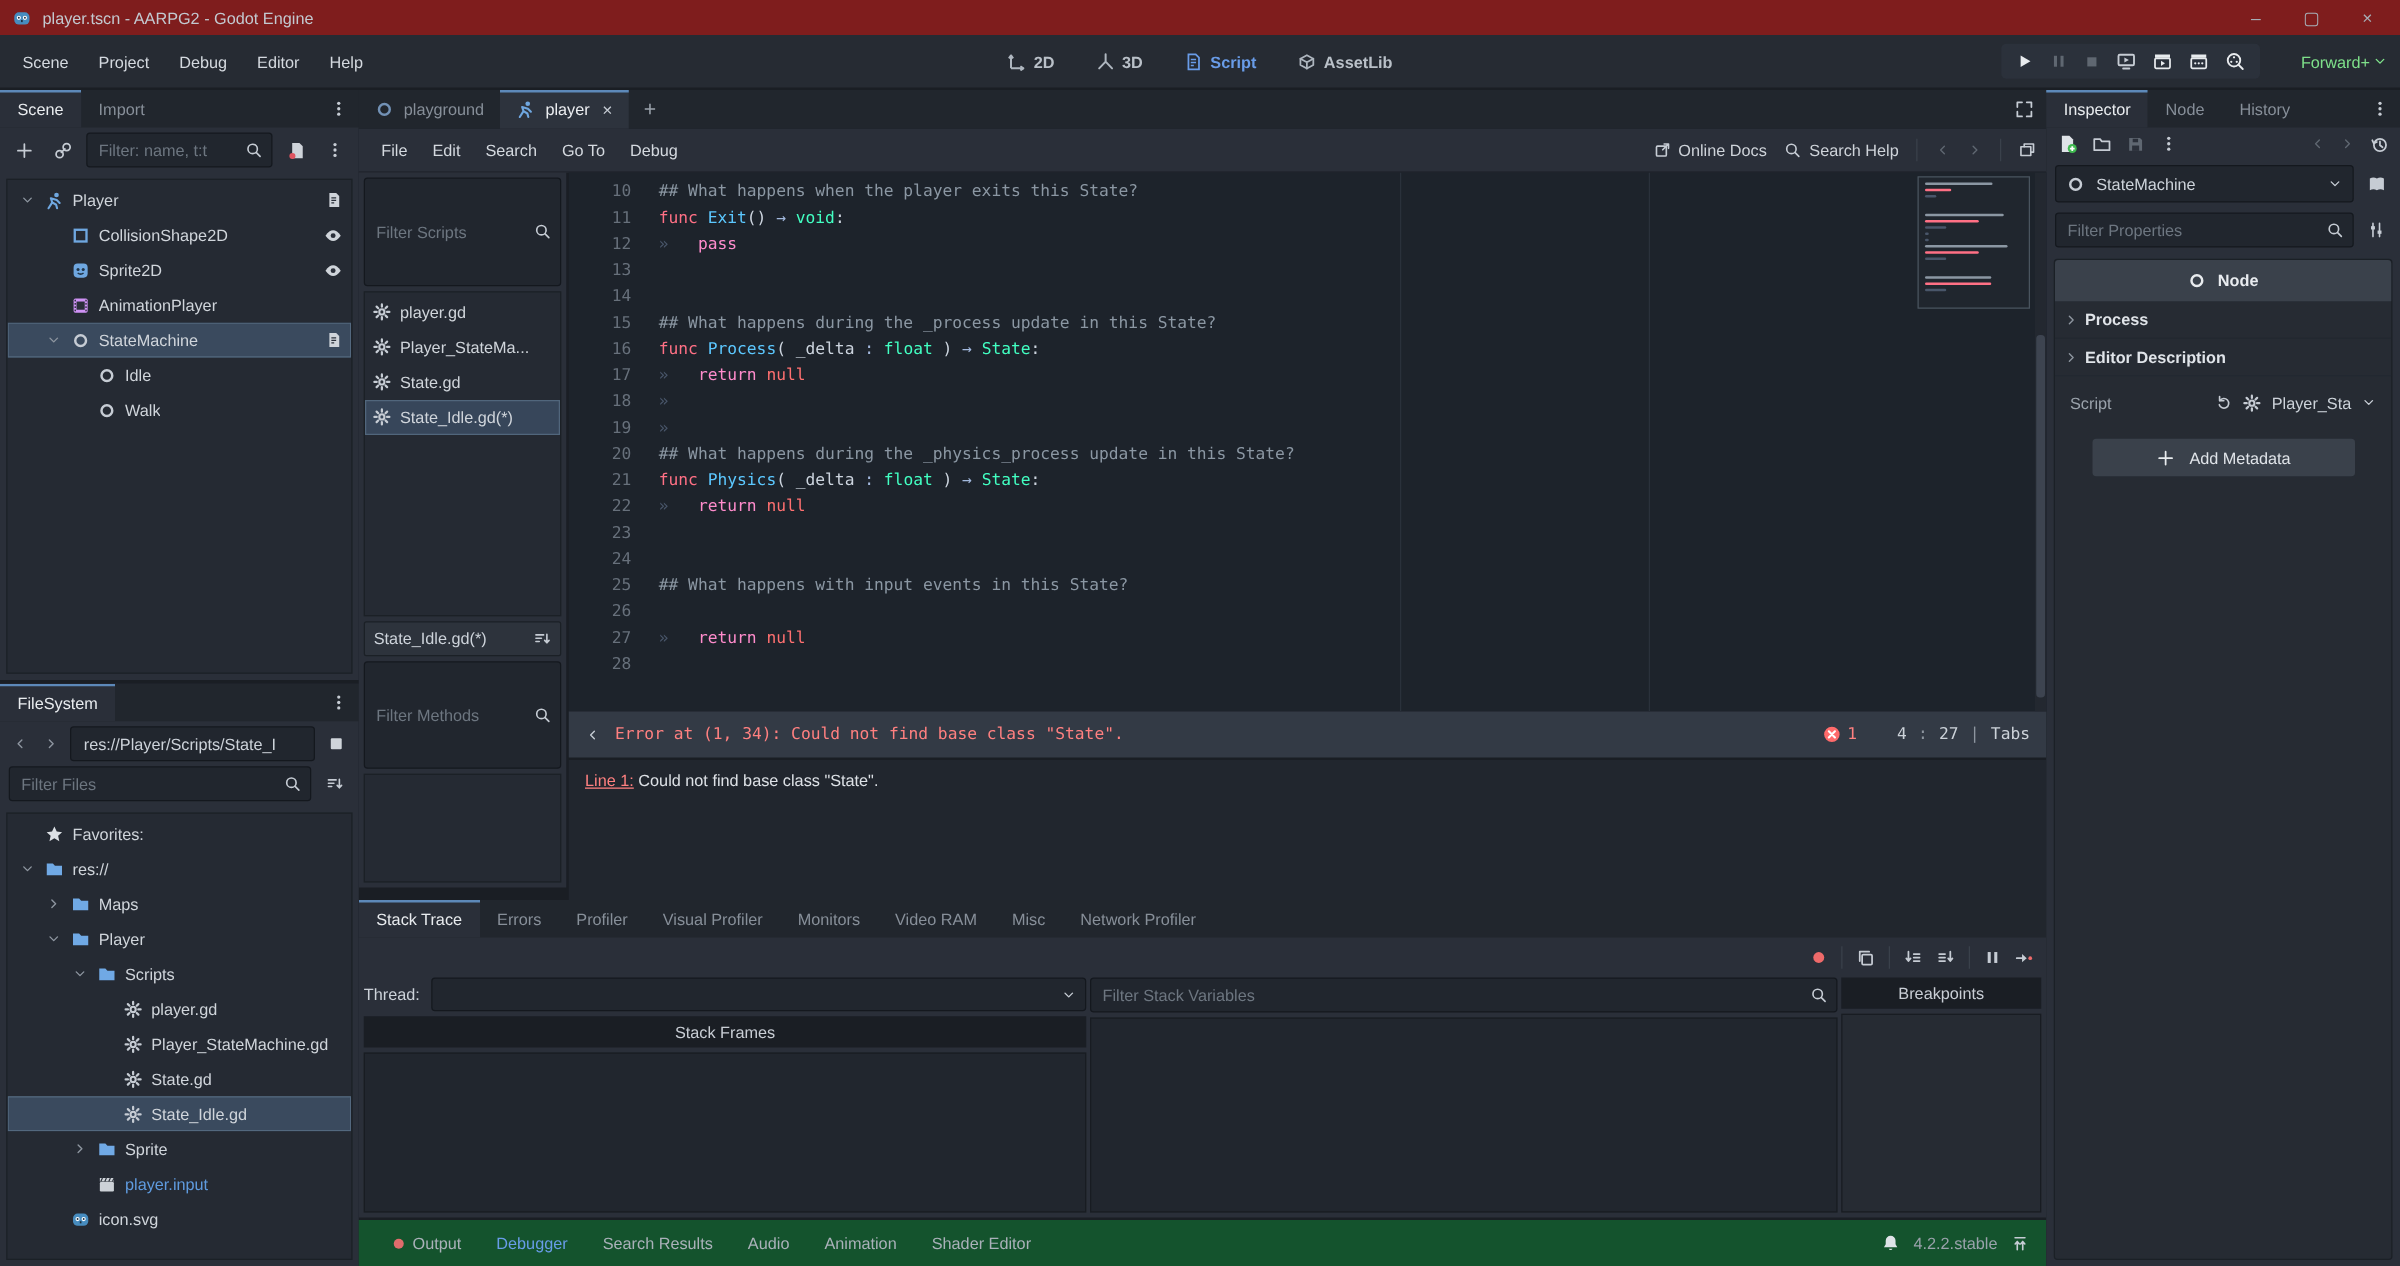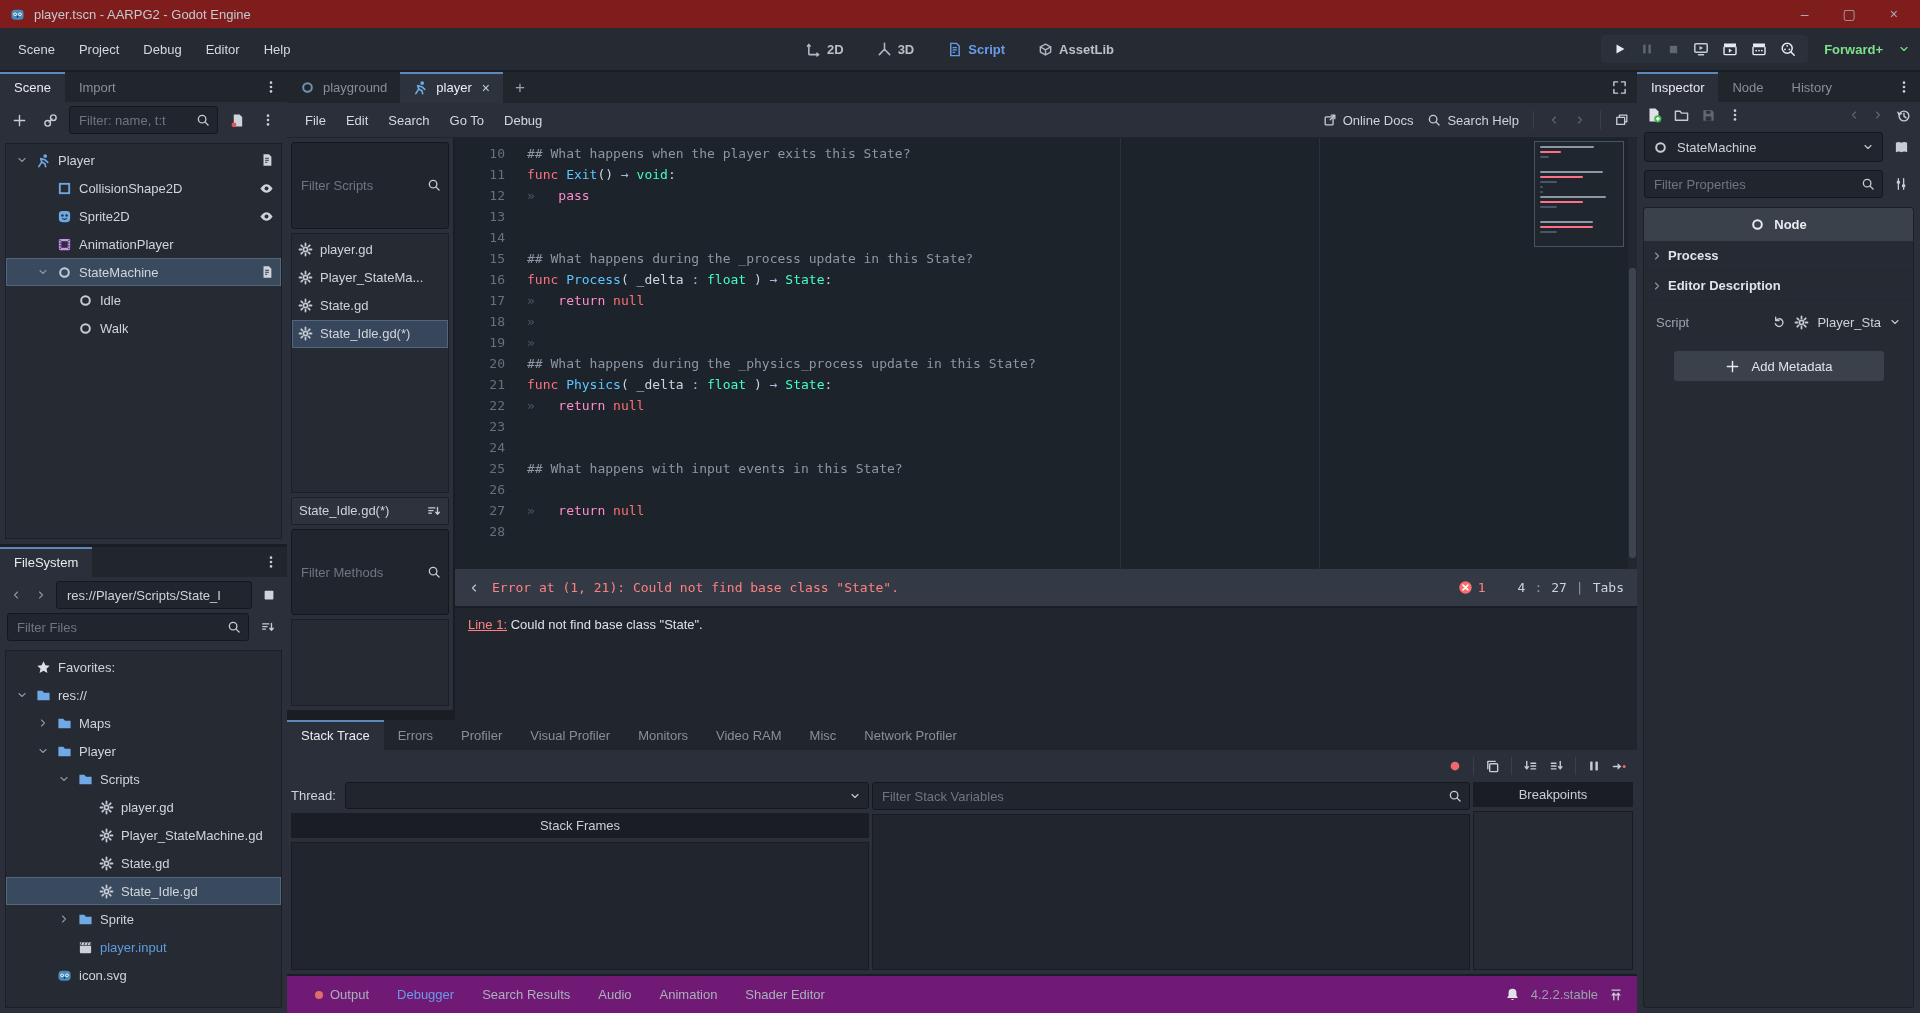--- a/index.html
+++ b/index.html
@@ -16,21 +16,21 @@
   .win-controls{margin-left:auto;display:flex;gap:34px;color:#a6adb5;font-size:14px;padding-right:12px}
 
   
   .menubar{height:42px;background:#262b33;display:flex;align-items:center;position:relative;border-bottom:2px solid #1a1e24}
   .menus{display:flex;padding-left:6px}
   .menu-item{padding:6px 12px;color:#d4d9df}
   .workspaces{position:absolute;left:50%;transform:translateX(-50%);display:flex;gap:11px;}
   .ws{display:flex;gap:6px;padding:5px 11px;align-items:center;color:#b9c0c8;font-weight:bold}
   .ws.active{color:#699ce8}
   .playback{position:absolute;right:112px;display:flex;gap:13px;align-items:center;background:#2b313b;border-radius:4px;padding:6px 12px}
-  .renderer{position:absolute;right:10px;color:#7ee08a;font-weight:bold;display:flex;align-items:center;gap:15px}
+  .renderer{position:absolute;right:10px;color:#7ee08a;font-weight:normal;display:flex;align-items:center;gap:2px}
 
   .main{display:flex;height:941px;background:#1a1e24}
 
   
   .panel{background:#2a2f39;display:flex;flex-direction:column;min-height:0}
   .dock-tabs{height:30px;background:#21262d;display:flex;flex:none}
   .tab{display:flex;align-items:center;padding:0 14px;color:#878f99;gap:7px}
   .tab.active{background:#2a2f39;color:#e9ecef;box-shadow:inset 0 2px 0 #5d89b9}
   .tabs-dots{margin-left:auto;display:flex;align-items:center;padding:0 9px}
   .toolbar{display:flex;align-items:center;gap:7px;padding:4px 7px;flex:none}
@@ -111,21 +111,21 @@
   .dbg-c1{width:578px;flex:none}
   .dbg-c2{flex:1}
   .dbg-c3{width:160px;flex:none}
   .thread-row{display:flex;align-items:center;gap:9px}
   .thread-select{flex:1;height:25px;background:#21262e;border:1px solid #14181e;border-radius:3px;display:flex;align-items:center;justify-content:flex-end;padding:0 7px}
   .mini-header{height:25px;background:#1a1e24;display:flex;align-items:center;justify-content:center;color:#c9ced5;flex:none}
   .dbg-well{flex:1;background:#21262e;border:1px solid #181c22}
   .dbg-well.lite{background:#262b33}
 
   
-  .bottom-bar{height:37px;flex:none;margin-top:2px;background:#701a75;display:flex;align-items:center;padding:0 14px;gap:0}
+  .bottom-bar{height:37px;flex:none;margin-top:2px;background:#14532d;display:flex;align-items:center;padding:0 14px;gap:0}
   .bb-item{padding:0 14px;color:#aab1b9;display:flex;align-items:center;gap:7px}
   .bb-item.active{color:#699ce8}
   .bb-dot{width:8px;height:8px;border-radius:50%;background:#e06c6c}
   .bb-right{margin-left:auto;display:flex;gap:11px;align-items:center;color:#9aa2ab}
 
   
   .right-dock{width:283px;flex:none}
   .insp-row{display:flex;align-items:center;gap:6px;padding:4px 7px;flex:none}
   .node-select{flex:1;height:28px;background:#21262e;border:1px solid #14181e;border-radius:3px;display:flex;align-items:center;gap:9px;padding:0 8px;min-width:0}
   .node-select .t{flex:1;white-space:nowrap;overflow:hidden}
@@ -911,21 +911,21 @@
               <div class="vthumb" style="top:130px;height:290px"></div>
             </div>
           </div>
 
           <div class="error-bar">
             <span class="ic">
                 <svg width="12" height="12" viewBox="0 0 16 16">
                   <path d="M10 4L6 8l4 4" fill="none" stroke="currentColor" stroke-width="1.5" stroke-linecap="round" stroke-linejoin="round"></path>
                 </svg>
               </span>
-            <span class="err-text">Error at (1, 21): Could not find base class "State".</span>
+            <span class="err-text">Error at (1, 34): Could not find base class "State".</span>
             <div class="err-right">
               <span class="err-count">
                 <span class="ic">
                     <svg width="15" height="15" viewBox="0 0 16 16">
                       <circle cx="8" cy="8" r="6.6" fill="#ff6b6b"></circle>
                       <path d="M5.4 5.4l5.2 5.2M10.6 5.4l-5.2 5.2" stroke="#fff" stroke-width="1.8" stroke-linecap="round"></path>
                     </svg>
                   </span>
                 <span>1</span>
               </span>

